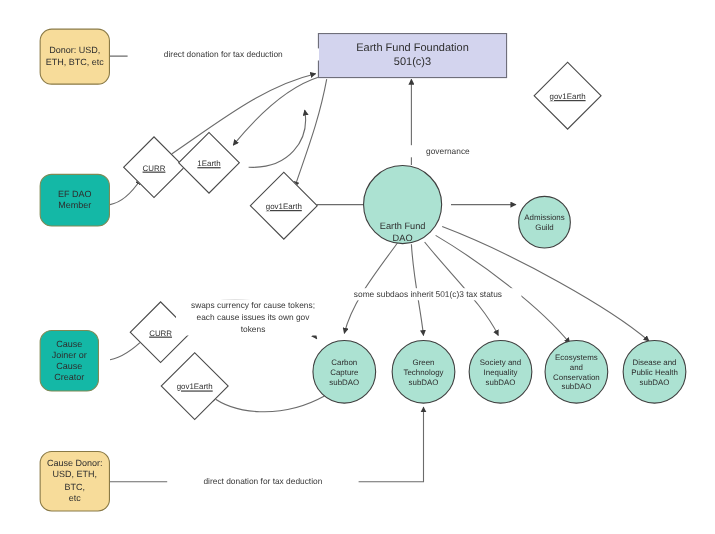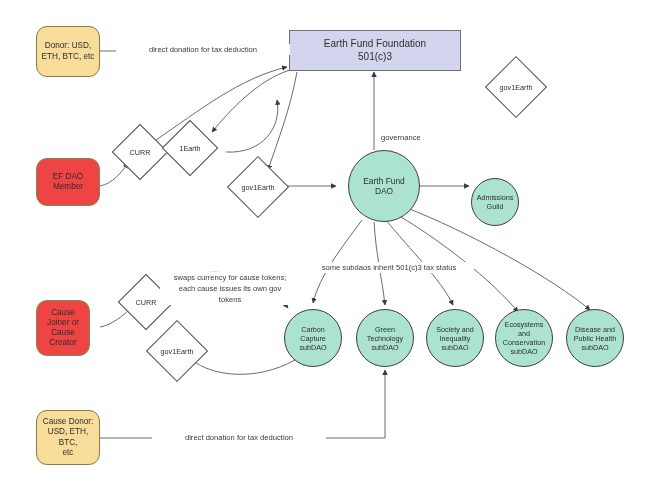--- a/index.html
+++ b/index.html
@@ -41,21 +41,21 @@
     border: 1px solid #6f6f7a;
     background: #d3d4ee;
     font-size: 10px;
   }
   .box-round {
     border: 1.4px solid #6b6b55;
     border-radius: 11px;
     font-size: 8.2px;
   }
   .box-round.yellow { background: #f7dc9a; border-color: #8a7a46; }
-  .box-round.green  { background: #ef4444; border-color: #7f8a55; }
+  .box-round.green  { background: #14b8a6; border-color: #7f8a55; }
   .circle {
     border: 1.6px solid #3f3f3f;
     border-radius: 50%;
     background: #ace2d2;
     font-size: 7.2px;
   }
   .circle.big { font-size: 8.4px; }
   .diamond-wrap {
     position: absolute;
     display: flex;
@@ -69,20 +69,21 @@
     background: #ffffff;
     border: 1.4px solid #4a4a4a;
     transform: translate(-50%, -50%) rotate(45deg);
   }
   .diamond-wrap .lbl {
     position: relative;
     z-index: 2;
     font-size: 7.2px;
     color: #2e2e2e;
     white-space: nowrap;
+    text-decoration: underline;
   }
   .edge-label {
     position: absolute;
     font-size: 7.6px;
     color: #3a3a3a;
     background: #ffffff;
     text-align: center;
     line-height: 1.45;
     white-space: pre-line;
     padding: 0 2px;
@@ -154,21 +155,21 @@
     <span class="lbl">Cause Donor:
 USD, ETH, BTC,
 etc</span>
   </div>
 
   <div class="node box-rect" style="left:289px; top:30px; width:172px; height:41px;">
     <span class="lbl">Earth Fund Foundation
 501(c)3</span>
   </div>
 
-  <div class="node circle big" style="left:348px; top:150px; width:72px; height:72px;">
+  <div class="node circle big" style="left:330px; top:150px; width:72px; height:72px;align-items:flex-end;">
     <span class="lbl">Earth Fund
 DAO</span>
   </div>
 
   <div class="node circle" style="left:471px; top:178px; width:48px; height:48px;">
     <span class="lbl">Admissions
 Guild</span>
   </div>
 
   <div class="diamond-wrap" style="left:112px; top:124px; width:56px; height:56px;">
@@ -227,21 +228,21 @@
   </div>
 
   <div class="node circle" style="left:566px; top:309px; width:58px; height:58px;">
     <span class="lbl">Disease and
 Public Health
 subDAO</span>
   </div>
 
   <div class="edge-label" style="left:116px; top:44px; width:170px;">direct donation for tax deduction</div>
 
-  <div class="edge-label" style="left:379px; top:132px; width:62px; text-align:left;">governance</div>
+  <div class="edge-label" style="left:363px; top:132px; width:62px; text-align:right;">governance</div>
 
   <div class="edge-label" style="left:160px; top:272px; width:136px;">swaps currency for cause tokens;
 each cause issues its own gov
 tokens</div>
 
   <div class="edge-label" style="left:304px; top:262px; width:166px;">some subdaos inherit 501(c)3 tax status</div>
 
   <div class="edge-label" style="left:152px; top:432px; width:170px;">direct donation for tax deduction</div>
 
 </div>

